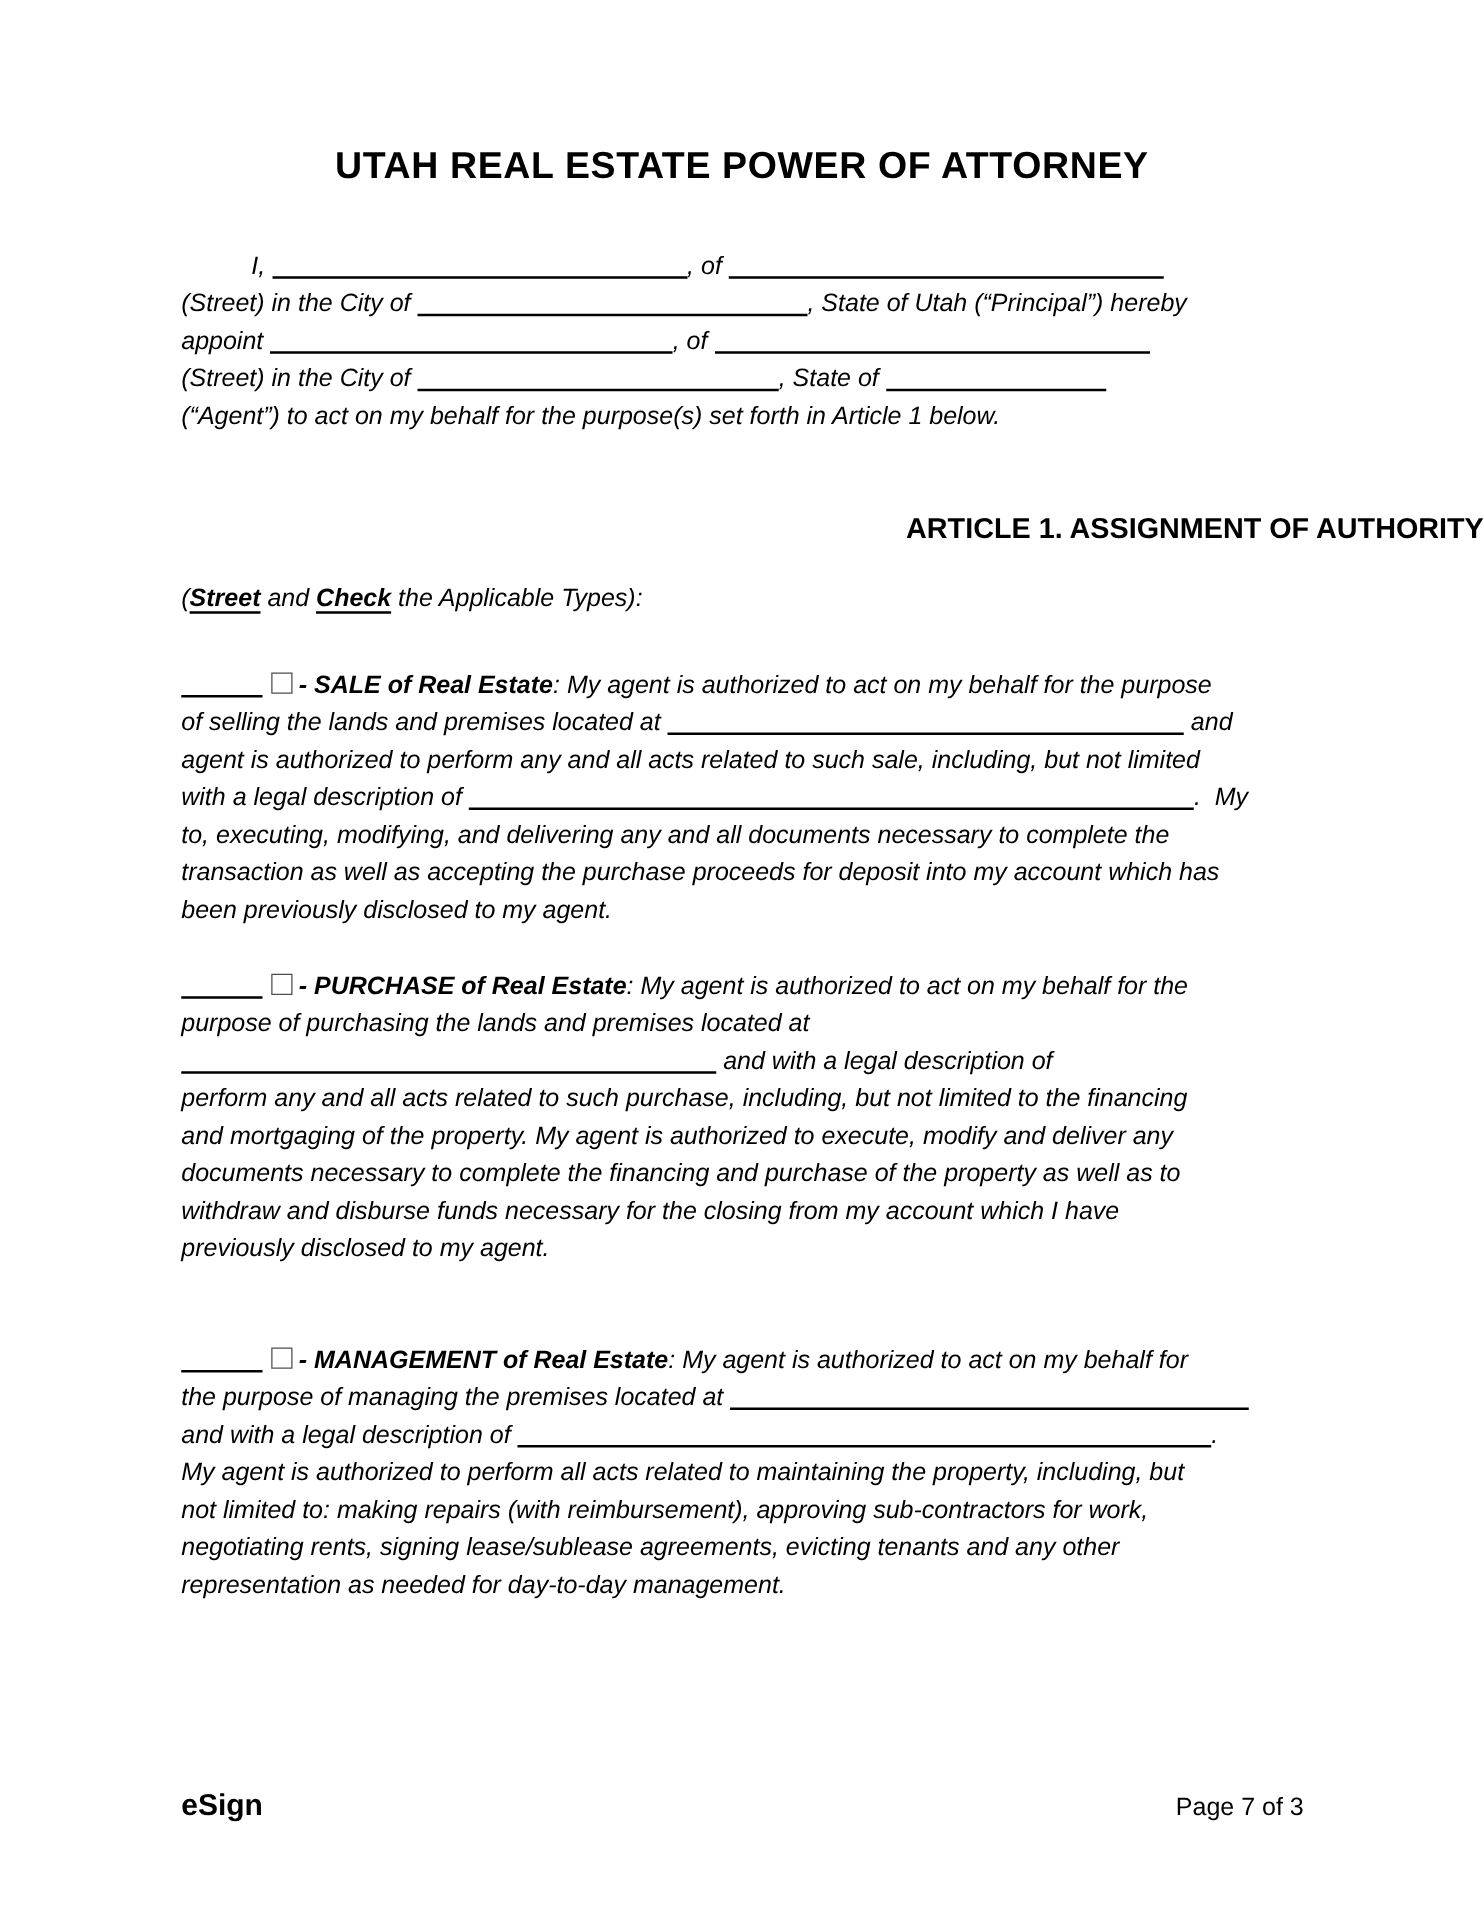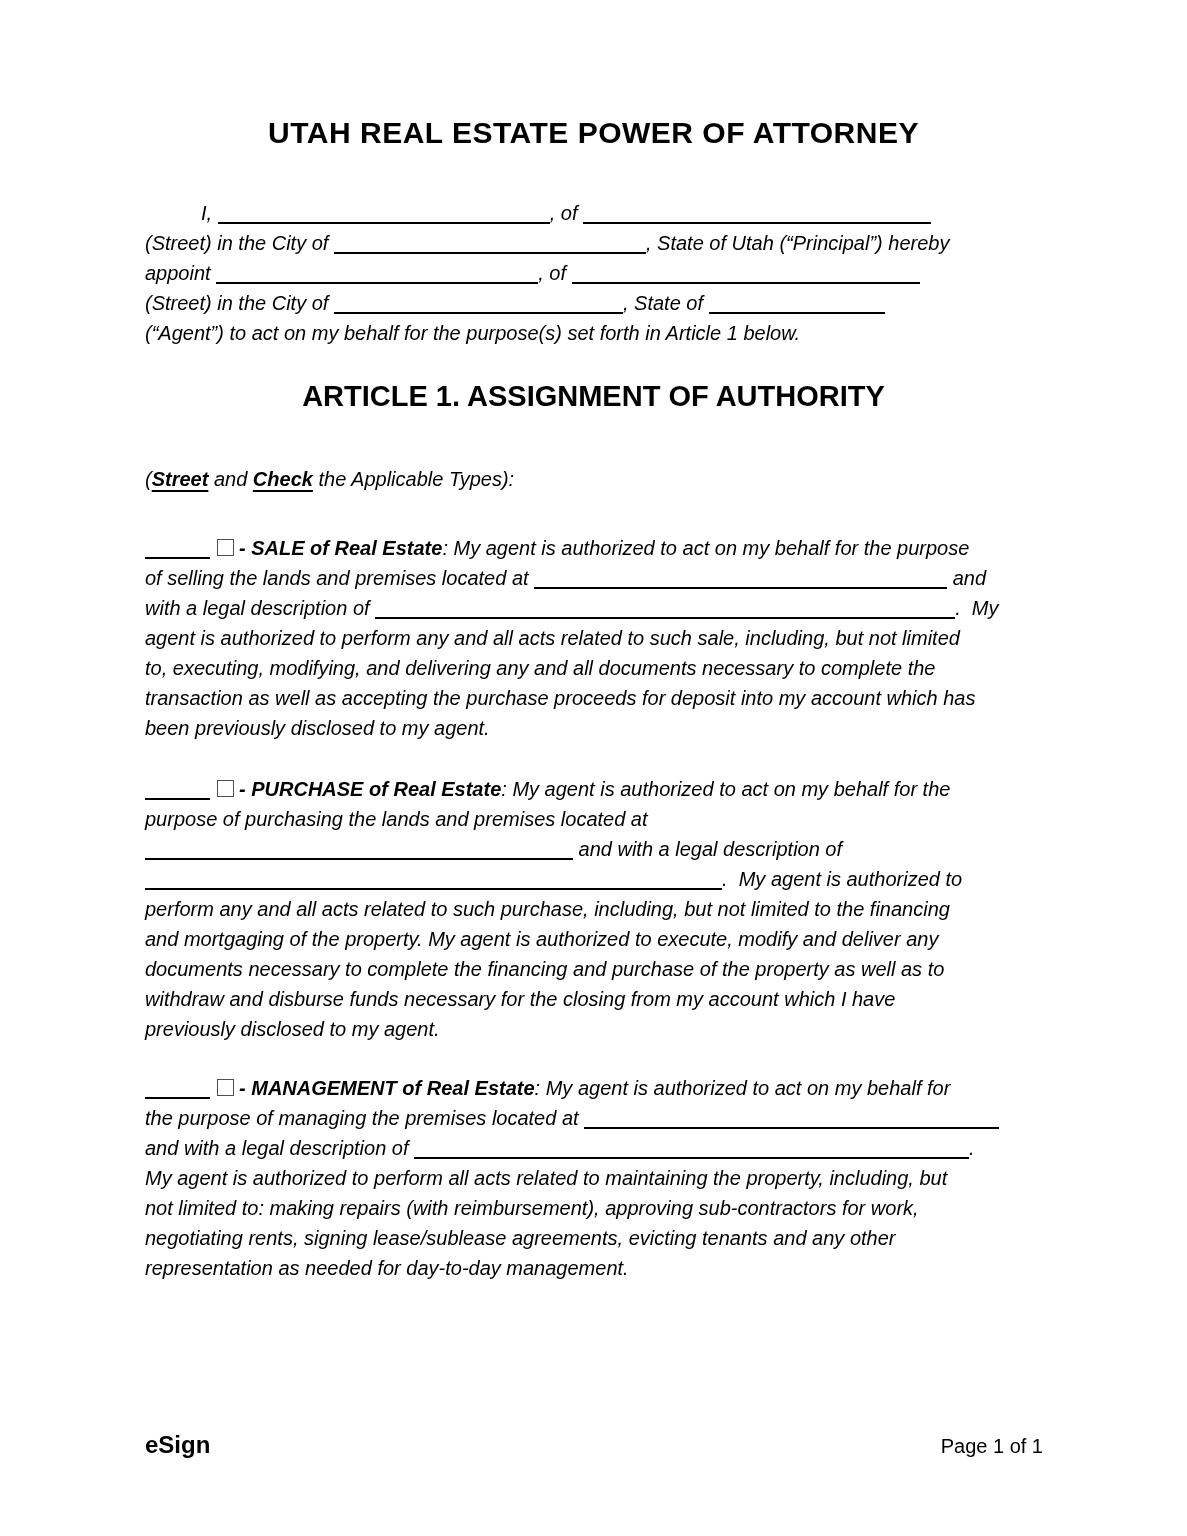--- a/index.html
+++ b/index.html
@@ -16,24 +16,24 @@
     position:absolute;
     top:116px;left:0;width:100%;
     margin:0;
     text-align:center;
     font-size:30px;
     font-weight:bold;
     letter-spacing:0.5px;
   }
   .heading{
     position:absolute;
-    top:380px;left:0;width:100%;
+    top:409px;left:0;width:100%;
     margin:0;
-    text-align:center;
-    font-size:29px;
+    text-align:right;
+    font-size:23px;
     font-weight:bold;
   }
   .block{
     position:absolute;
     left:145px;
     width:920px;
     font-size:20px;
     line-height:30px;
     font-style:italic;
   }
@@ -88,47 +88,46 @@
 
   <h2 class="heading">ARTICLE 1.  ASSIGNMENT OF AUTHORITY</h2>
 
   <div class="block instruction">
       <div class="line"><span>(</span><span class="b u">Street</span><span> and </span><span class="b u">Check</span><span> the Applicable Types):</span></div>
     </div>
 
   <div class="block sale">
       <div class="line"><span class="blank" style="width: 65px;"></span><span class="checkbox"></span><span class="b">- SALE of Real Estate</span><span>: My agent is authorized to act on my behalf for the purpose</span></div>
       <div class="line"><span>of selling the lands and premises located at </span><span class="blank" style="width: 413px;"></span><span> and</span></div>
+      <div class="line"><span>agent is authorized to perform any and all acts related to such sale, including, but not limited</span></div>
       <div class="line"><span>with a legal description of </span><span class="blank" style="width: 580px;"></span><span>.  My</span></div>
-      <div class="line"><span>agent is authorized to perform any and all acts related to such sale, including, but not limited</span></div>
       <div class="line"><span>to, executing, modifying, and delivering any and all documents necessary to complete the</span></div>
       <div class="line"><span>transaction as well as accepting the purchase proceeds for deposit into my account which has</span></div>
       <div class="line"><span>been previously disclosed to my agent.</span></div>
     </div>
 
   <div class="block purchase">
       <div class="line"><span class="blank" style="width: 65px;"></span><span class="checkbox"></span><span class="b">- PURCHASE of Real Estate</span><span>: My agent is authorized to act on my behalf for the</span></div>
       <div class="line"><span>purpose of purchasing the lands and premises located at</span></div>
       <div class="line"><span class="blank" style="width: 428px;"></span><span> and with a legal description of</span></div>
-      <div class="line"><span class="blank" style="width: 577px;"></span><span>.  My agent is authorized to</span></div>
       <div class="line"><span>perform any and all acts related to such purchase, including, but not limited to the financing</span></div>
       <div class="line"><span>and mortgaging of the property. My agent is authorized to execute, modify and deliver any</span></div>
       <div class="line"><span>documents necessary to complete the financing and purchase of the property as well as to</span></div>
       <div class="line"><span>withdraw and disburse funds necessary for the closing from my account which I have</span></div>
       <div class="line"><span>previously disclosed to my agent.</span></div>
     </div>
 
   <div class="block management">
       <div class="line"><span class="blank" style="width: 65px;"></span><span class="checkbox"></span><span class="b">- MANAGEMENT of Real Estate</span><span>: My agent is authorized to act on my behalf for</span></div>
       <div class="line"><span>the purpose of managing the premises located at </span><span class="blank" style="width: 415px;"></span></div>
       <div class="line"><span>and with a legal description of </span><span class="blank" style="width: 555px;"></span><span>.</span></div>
       <div class="line"><span>My agent is authorized to perform all acts related to maintaining the property, including, but</span></div>
       <div class="line"><span>not limited to: making repairs (with reimbursement), approving sub-contractors for work,</span></div>
       <div class="line"><span>negotiating rents, signing lease/sublease agreements, evicting tenants and any other</span></div>
       <div class="line"><span>representation as needed for day-to-day management.</span></div>
     </div>
 
   <div class="footer">
     <span class="brand">eSign</span>
-    <span class="pageno">Page 1 of 1</span>
+    <span class="pageno">Page 7 of 3</span>
   </div>
 
 </div>
 
 </body></html>

